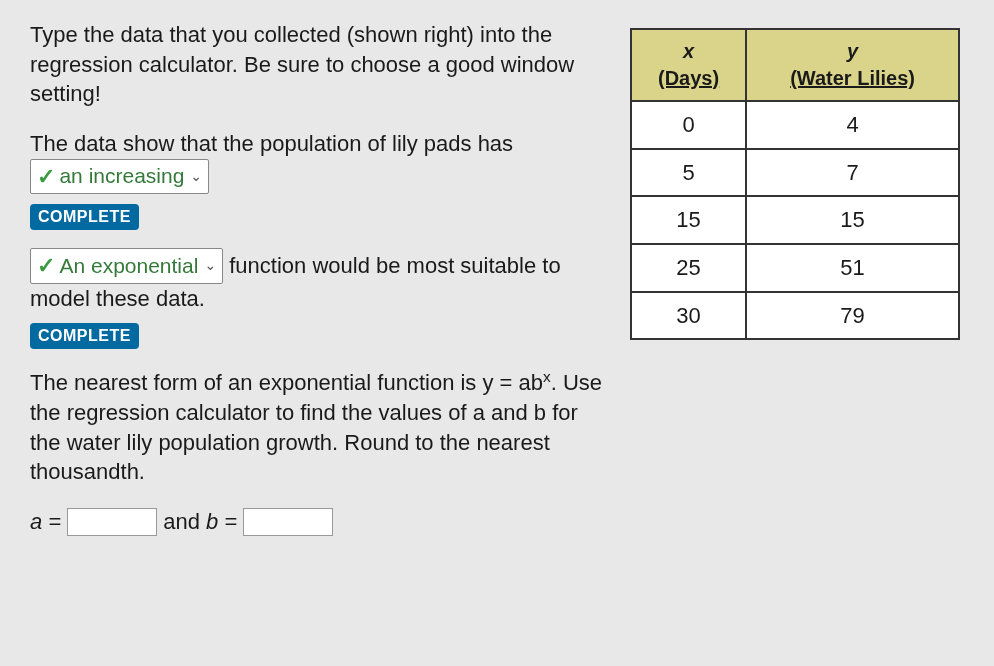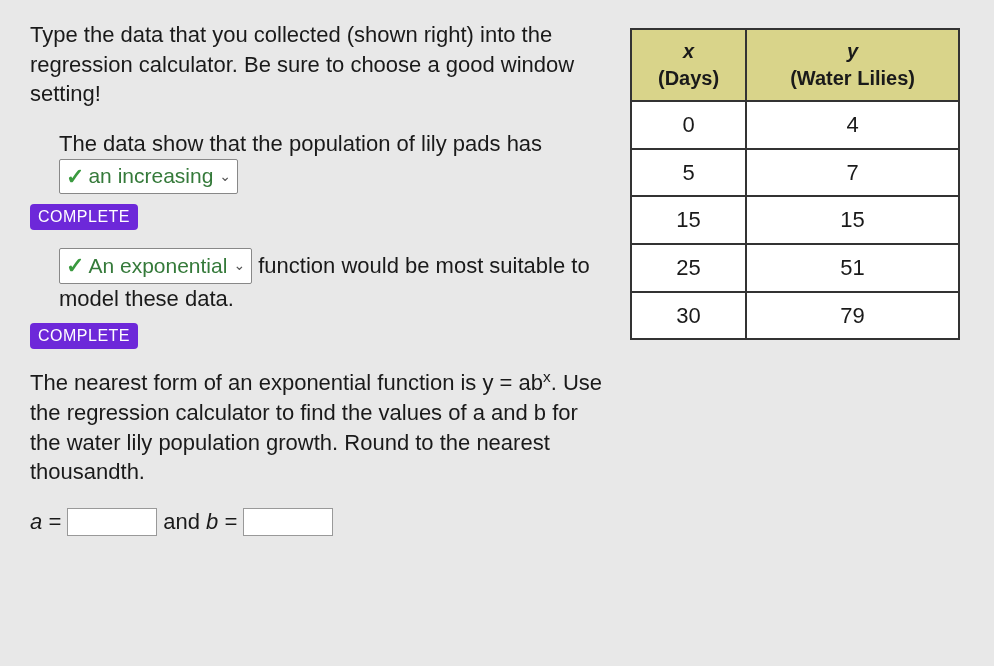--- a/index.html
+++ b/index.html
@@ -28,21 +28,20 @@
     }
     .right-col {
       width: 330px;
       padding-top: 8px;
     }
     .intro {
       margin-bottom: 20px;
     }
     .para {
       margin-bottom: 6px;
-      margin-left: 29px;
     }
     .dropdown {
       display: inline-flex;
       align-items: center;
       border: 1px solid #888;
       background: #fff;
       color: #357a3a;
       padding: 2px 6px;
       border-radius: 2px;
       font-size: 21px;
@@ -54,23 +53,23 @@
       margin-right: 4px;
       font-size: 22px;
     }
     .chev {
       margin-left: 6px;
       font-size: 14px;
       color: #555;
     }
     .complete-badge {
       display: inline-block;
-      background: #6d28d9;
+      background: #0369a1;
       color: #fff;
-      font-weight: normal;
+      font-weight: bold;
       padding: 2px 8px;
       border-radius: 4px;
       font-size: 16px;
       letter-spacing: 0.5px;
       margin-top: 4px;
       margin-bottom: 18px;
     }
     .general-form {
       margin-bottom: 20px;
     }
@@ -112,20 +111,21 @@
       vertical-align: middle;
     }
     table.data-table th .hvar {
       display:block;
       font-style: italic;
     }
     table.data-table th .hlabel {
       display:block;
       font-style: normal;
       font-weight: bold;
+      text-decoration: underline;
     }
     table.data-table td {
       border: 2px solid #333;
       padding: 8px 6px;
       text-align: center;
       font-size: 22px;
     }
   </style>
 </head>
 <body>

